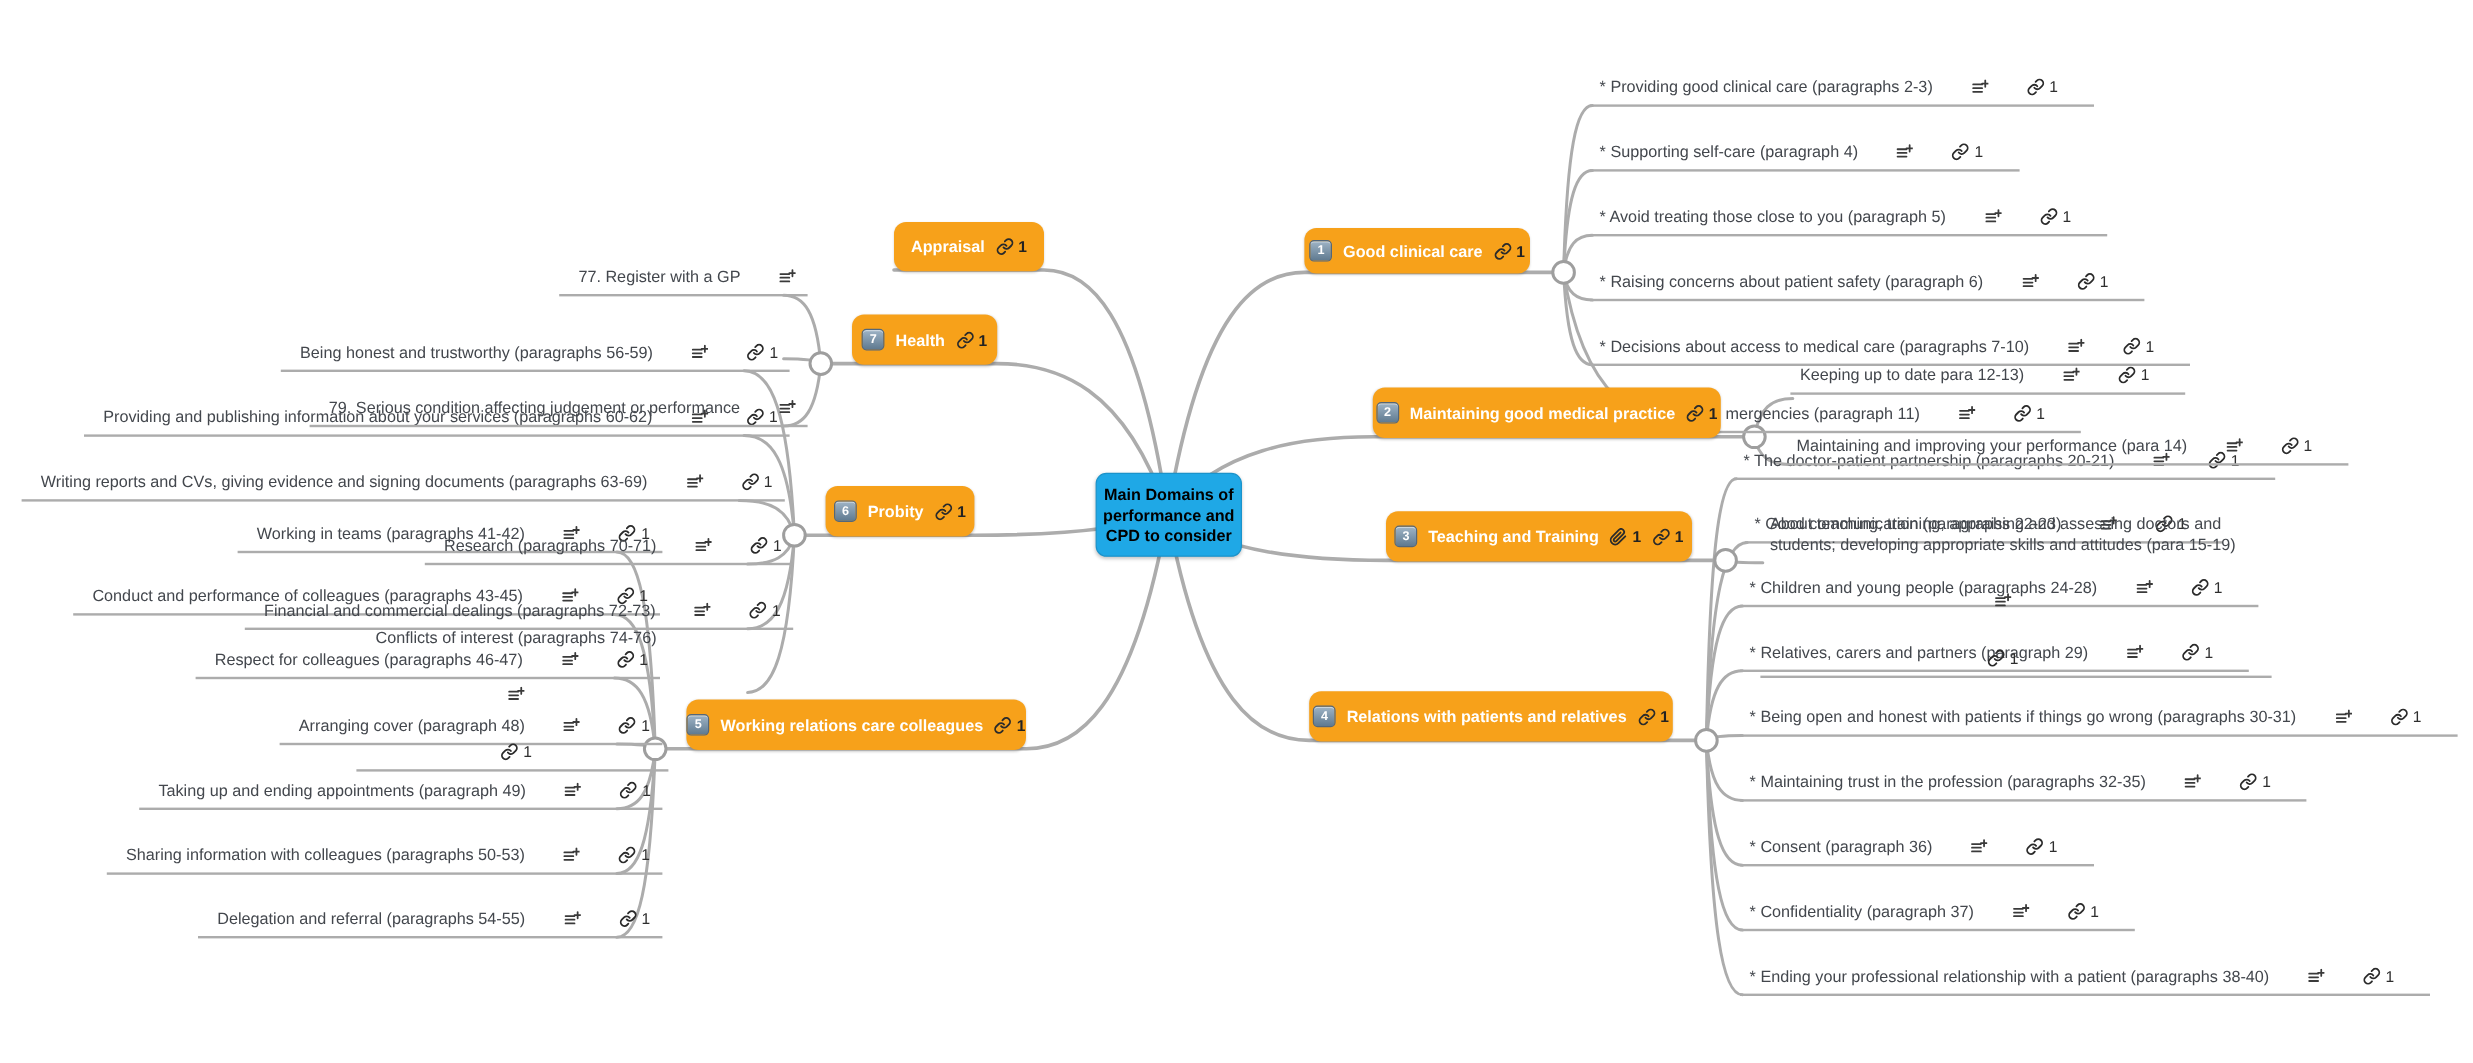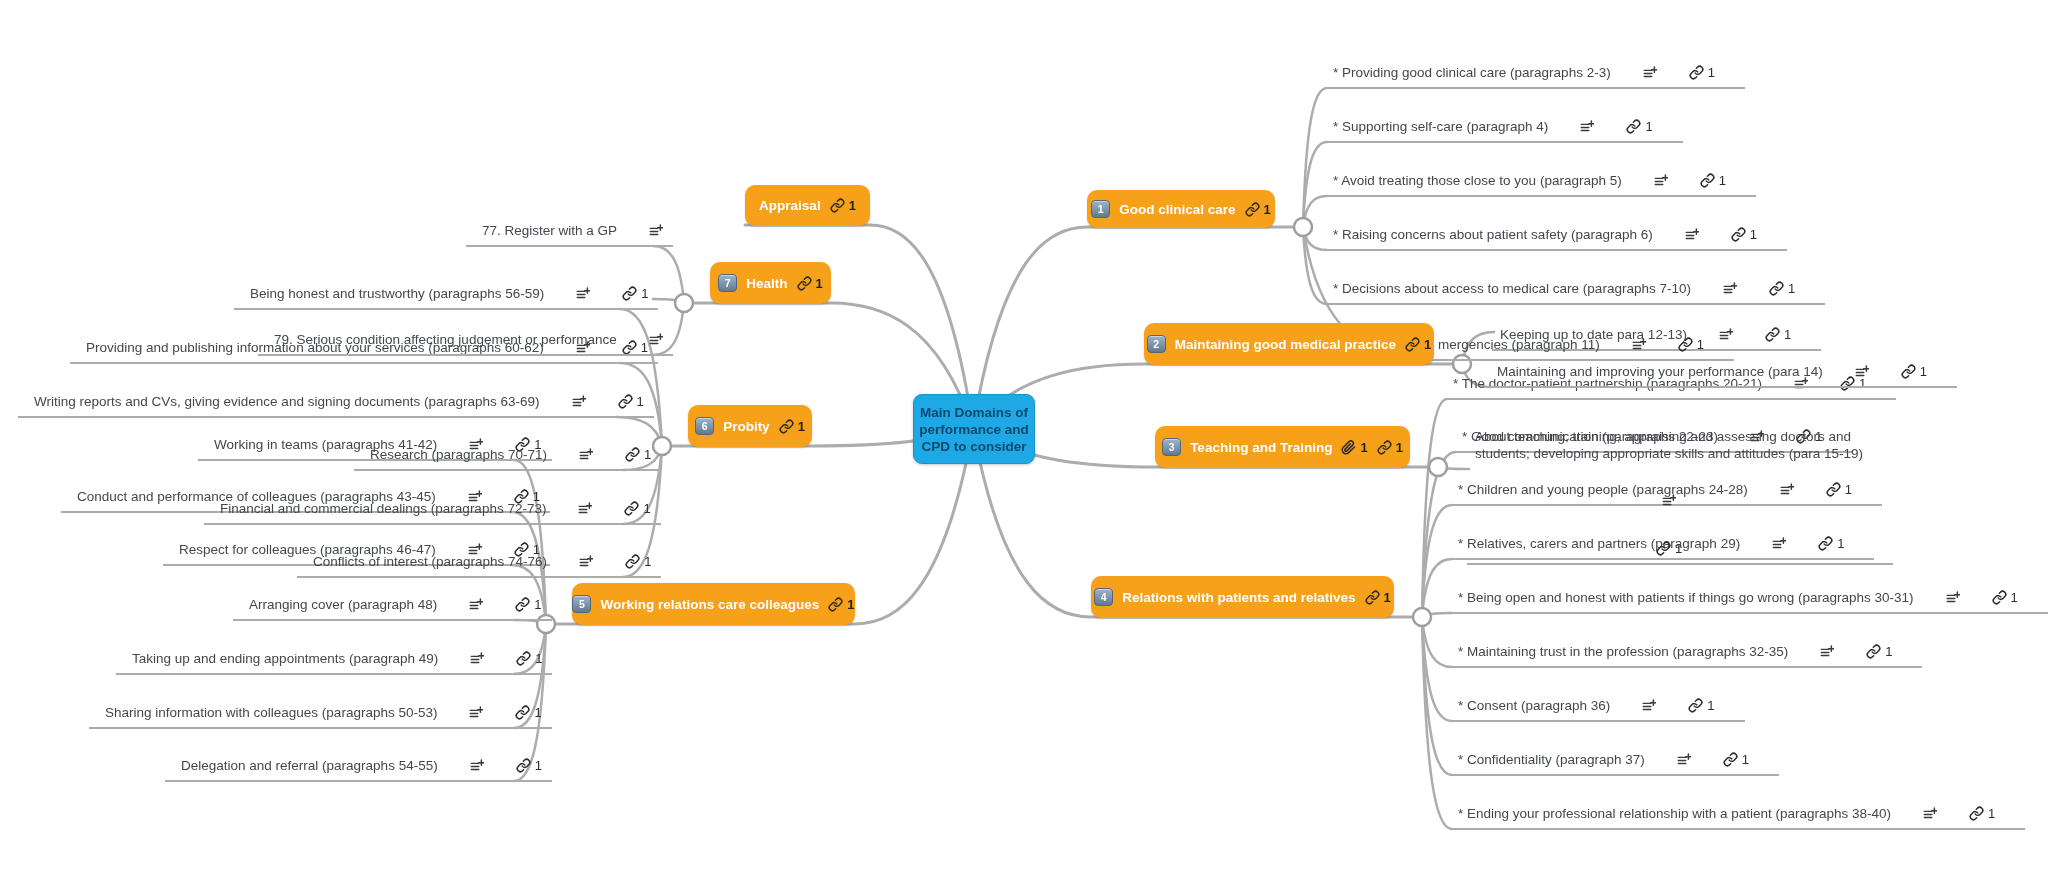--- a/index.html
+++ b/index.html
@@ -34,21 +34,21 @@
   .badge{
     flex:none; width:17px; height:16px; border-radius:4px;
     background:linear-gradient(180deg,var(--badge-top),var(--badge-bot));
     border:1px solid #54677A; box-shadow:inset 0 1px 0 rgba(255,255,255,.45);
     color:#fff; font-size:10.5px; font-weight:bold;
     display:flex; align-items:center; justify-content:center;
   }
   #root-node{
     position:absolute; display:flex; align-items:center; justify-content:center;
     background:var(--blue); border:1px solid #1A93CB; border-radius:9px;
-    color:#0c4a6e; font-weight:bold; font-size:13.5px; line-height:17px;
+    color:#000000; font-weight:bold; font-size:13.5px; line-height:17px;
     text-align:center; white-space:pre-line;
     box-shadow:0 1px 3px rgba(0,0,0,0.22);
   }
 </style>
 </head>
 <body>
 
 <div id="canvas" style="width: 2061px; height: 886px;">
   <svg id="wires" xmlns="http://www.w3.org/2000/svg" width="2061" height="886" viewBox="0 0 2061 886">
       <path d="M973 428 C1001.5 257.15,1047.1 227,1087 227 L1303 227" fill="none" stroke="#ACACAC" stroke-width="3" stroke-linecap="round"></path>
@@ -271,21 +271,21 @@
         </svg>
       </span>
       <span class="iconbtn">
         <svg viewBox="0 0 24 24" width="15" height="15" fill="none" stroke="#2B2B2B" stroke-width="2.4" stroke-linecap="round" stroke-linejoin="round">
           <path d="M10 13a5 5 0 0 0 7.54.54l3-3a5 5 0 0 0-7.07-7.07l-1.72 1.71"></path>
           <path d="M14 11a5 5 0 0 0-7.54-.54l-3 3a5 5 0 0 0 7.07 7.07l1.71-1.71"></path>
         </svg>
         <span class="cnt">1</span>
       </span>
     </div>
-    <div class="leaf right" style="top: 324px; left: 1492px;">
+    <div class="leaf right" style="top: 302px; left: 1492px;">
       <span class="lbl">Keeping up to date para 12-13)</span>
       <span class="iconbtn">
         <svg viewBox="0 0 16 16" width="14" height="14" fill="none" stroke="#3A3A3A" stroke-width="1.7" stroke-linecap="round">
           <path d="M1.5 5h8.5M1.5 8.5h8.5M1.5 12h8.5"></path>
           <path d="M13 1.2v6M10 4.2h6"></path>
         </svg>
       </span>
       <span class="iconbtn">
         <svg viewBox="0 0 24 24" width="15" height="15" fill="none" stroke="#2B2B2B" stroke-width="2.4" stroke-linecap="round" stroke-linejoin="round">
           <path d="M10 13a5 5 0 0 0 7.54.54l3-3a5 5 0 0 0-7.07-7.07l-1.72 1.71"></path>
@@ -495,21 +495,21 @@
         </svg>
       </span>
       <span class="iconbtn">
         <svg viewBox="0 0 24 24" width="15" height="15" fill="none" stroke="#2B2B2B" stroke-width="2.4" stroke-linecap="round" stroke-linejoin="round">
           <path d="M10 13a5 5 0 0 0 7.54.54l3-3a5 5 0 0 0-7.07-7.07l-1.72 1.71"></path>
           <path d="M14 11a5 5 0 0 0-7.54-.54l-3 3a5 5 0 0 0 7.07 7.07l1.71-1.71"></path>
         </svg>
         <span class="cnt">1</span>
       </span>
     </div>
-    <div class="leaf left" style="top: 551px; left: 297px;">
+    <div class="leaf left" style="top: 521px; left: 297px; flex-direction: column;">
       <span class="lbl">Conflicts of interest (paragraphs 74-76)</span>
       <span class="iconbtn">
         <svg viewBox="0 0 16 16" width="14" height="14" fill="none" stroke="#3A3A3A" stroke-width="1.7" stroke-linecap="round">
           <path d="M1.5 5h8.5M1.5 8.5h8.5M1.5 12h8.5"></path>
           <path d="M13 1.2v6M10 4.2h6"></path>
         </svg>
       </span>
       <span class="iconbtn">
         <svg viewBox="0 0 24 24" width="15" height="15" fill="none" stroke="#2B2B2B" stroke-width="2.4" stroke-linecap="round" stroke-linejoin="round">
           <path d="M10 13a5 5 0 0 0 7.54.54l3-3a5 5 0 0 0-7.07-7.07l-1.72 1.71"></path>

